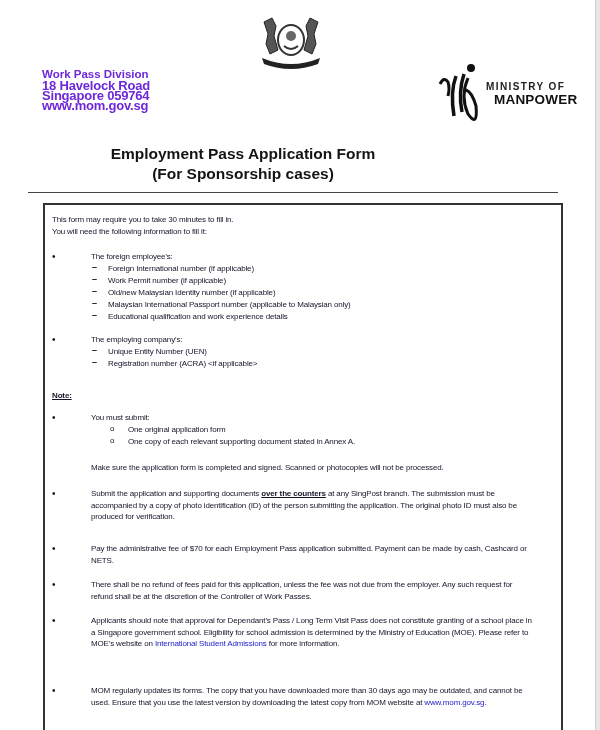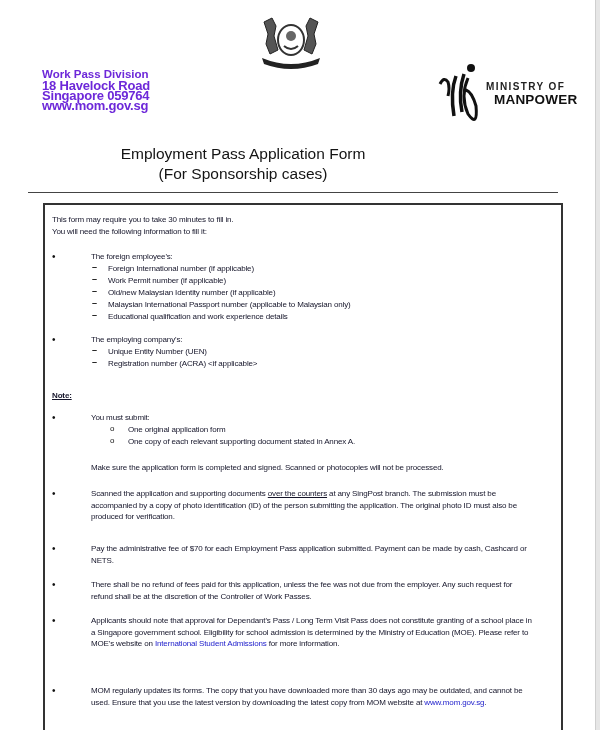--- a/index.html
+++ b/index.html
@@ -18,35 +18,35 @@
   }
   .addr { position: absolute; left: 42px; top: 68px; color: #6d28d9; }
   .addr .div { font-weight: bold; font-size: 11.5px; line-height: 13px; }
   .addr .ln { font-weight: bold; font-size: 13px; line-height: 10px; letter-spacing: -0.2px; }
   .crest { position: absolute; left: 258px; top: 14px; width: 66px; height: 58px; }
   .mom-logo { position: absolute; left: 438px; top: 62px; width: 130px; height: 70px; }
   .mom-logo .mark { position: absolute; left: 0; top: 0; width: 46px; height: 70px; }
   .mom-logo .t1 { position: absolute; left: 48px; top: 19px; font-size: 10px; letter-spacing: 1.4px; font-weight: bold; color: #222; }
   .mom-logo .t2 { position: absolute; left: 56px; top: 30px; font-size: 13.5px; letter-spacing: 0.2px; font-weight: bold; color: #111; }
 
-  .title { position: absolute; left: 0; width: 486px; text-align: center; font-weight: normal; color: #141414; }
+  .title { position: absolute; left: 0; width: 486px; text-align: center; font-weight: bold; color: #141414; }
   .title.l1 { top: 145px; font-size: 15.5px; }
   .title.l2 { top: 165px; font-size: 15.5px; }
   .rule { position: absolute; left: 28px; width: 530px; top: 192px; height: 0; border-top: 1.5px solid #444; }
 
   .box {
     position: absolute; left: 43px; top: 203px; width: 520px; height: 540px;
     border: 2px solid #333; border-bottom: none; box-sizing: border-box;
   }
   .txt { position: absolute; font-size: 8px; line-height: 11.5px; color: #15152a; white-space: nowrap; letter-spacing: -0.15px; }
   .bul { position: absolute; left: 52px; font-size: 10px; line-height: 11px; color: #111; }
   .dash { position: absolute; left: 92px; font-size: 9px; color: #111; font-weight: bold; }
   .circ { position: absolute; left: 110px; font-size: 8px; color: #111; }
   .note { text-decoration: underline; font-weight: bold; }
-  .u { text-decoration: underline; }
+  .u { text-decoration: underline; font-weight: bold; }
   a.lnk { color: #2222cc; }
   .para { position: absolute; left: 91px; width: 445px; font-size: 8px; line-height: 11.5px; color: #15152a; letter-spacing: -0.15px; }
 </style>
 </head>
 <body>
 
 <div class="page">
 
   <div class="addr">
     <div class="div">Work Pass Division</div>
@@ -112,21 +112,21 @@
   <div class="txt" style="left:91px; top:412px;">You must submit:</div>
   <div class="circ" style="top:424px;">o</div>
   <div class="txt" style="left:128px; top:424px;">One original application form</div>
   <div class="circ" style="top:436px;">o</div>
   <div class="txt" style="left:91px; top:462px;">Make sure the application form is completed and signed. Scanned or photocopies will not be processed.</div>
 
   <div class="txt" style="left:128px; top:436px;">One copy of each relevant supporting document stated in Annex A.</div>
 
   <div class="bul" style="top:488px;">•</div>
   <div class="para" style="top:488px;">
-    <span>Scanned the application and supporting documents </span><span class="u">over the counters</span><span> at any SingPost branch. The submission must be accompanied by a copy of photo identification (ID) of the person submitting the application. The original photo ID must also be produced for verification.</span>
+    <span>Submit the application and supporting documents </span><span class="u">over the counters</span><span> at any SingPost branch. The submission must be accompanied by a copy of photo identification (ID) of the person submitting the application. The original photo ID must also be produced for verification.</span>
   </div>
 
   <div class="bul" style="top:543px;">•</div>
   <div class="para" style="top:543px;">Pay the administrative fee of $70 for each Employment Pass application submitted. Payment can be made by cash, Cashcard or NETS.</div>
 
   <div class="bul" style="top:579px;">•</div>
   <div class="para" style="top:579px;">There shall be no refund of fees paid for this application, unless the fee was not due from the employer. Any such request for refund shall be at the discretion of the Controller of Work Passes.</div>
 
   <div class="bul" style="top:615px;">•</div>
   <div class="para" style="top:615px;">

